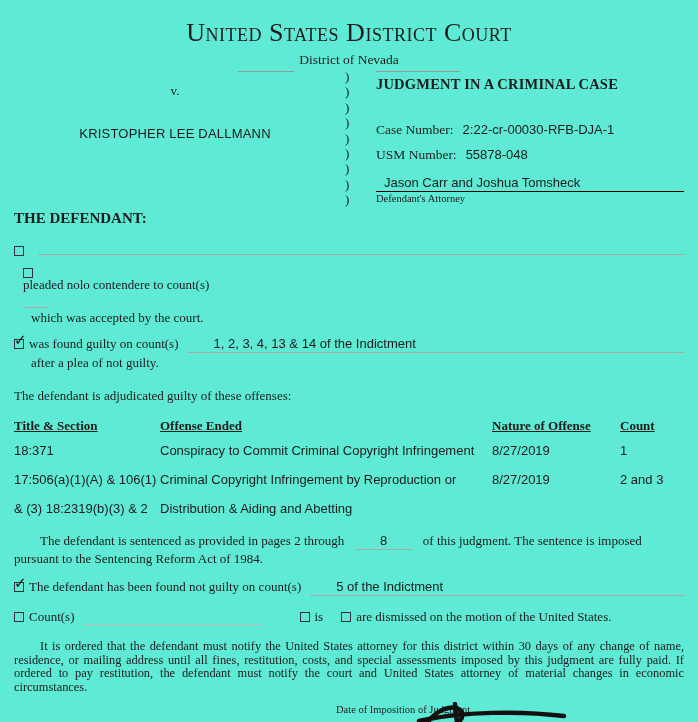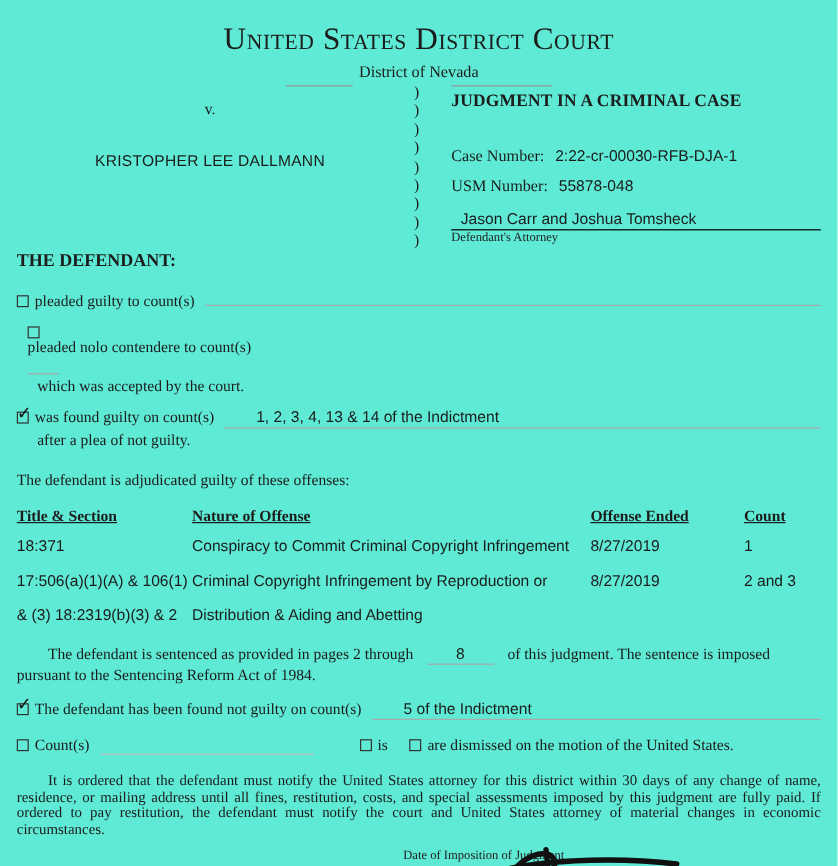--- a/index.html
+++ b/index.html
@@ -115,21 +115,20 @@
       </div>
       <div class="attorney sans">Jason Carr and Joshua Tomsheck</div>
       <div class="small-cap serif">Defendant's Attorney</div>
     </div>
   </div>
 
   <div class="defendant-heading">THE DEFENDANT:</div>
 
   <div class="cb-row">
     <span class="cb"></span>
-    <span class="cb-label serif">pleaded guilty to count(s)</span>
     <span class="fill-line sans"></span>
   </div>
 
   <div class="cb-row" style="margin-top:12px;flex-direction:column;">
     <span class="cb"></span>
     <span class="cb-label serif">pleaded nolo contendere to count(s)</span>
     <span class="fill-line sans"></span>
   </div>
   <div class="cb-sub serif">which was accepted by the court.</div>
 
@@ -139,22 +138,22 @@
       </span>
     <span class="cb-label serif">was found guilty on count(s)</span>
     <span class="fill-line sans">1, 2, 3, 4, 13 &amp; 14 of the Indictment</span>
   </div>
   <div class="cb-sub serif">after a plea of not guilty.</div>
 
   <div class="adjudicated serif">The defendant is adjudicated guilty of these offenses:</div>
 
   <div class="offense-table">
     <div class="hdr serif">Title &amp; Section</div>
+    <div class="hdr serif">Offense Ended</div>
     <div class="hdr serif">Nature of Offense</div>
-    <div class="hdr serif">Offense Ended</div>
     <div class="hdr serif">Count</div>
 
     <div class="cell">18:371</div>
     <div class="cell">Conspiracy to Commit Criminal Copyright Infringement</div>
     <div class="cell">8/27/2019</div>
     <div class="cell">1</div>
 
     <div class="cell">17:506(a)(1)(A) &amp; 106(1)</div>
     <div class="cell">Criminal Copyright Infringement by Reproduction or</div>
     <div class="cell">8/27/2019</div>

